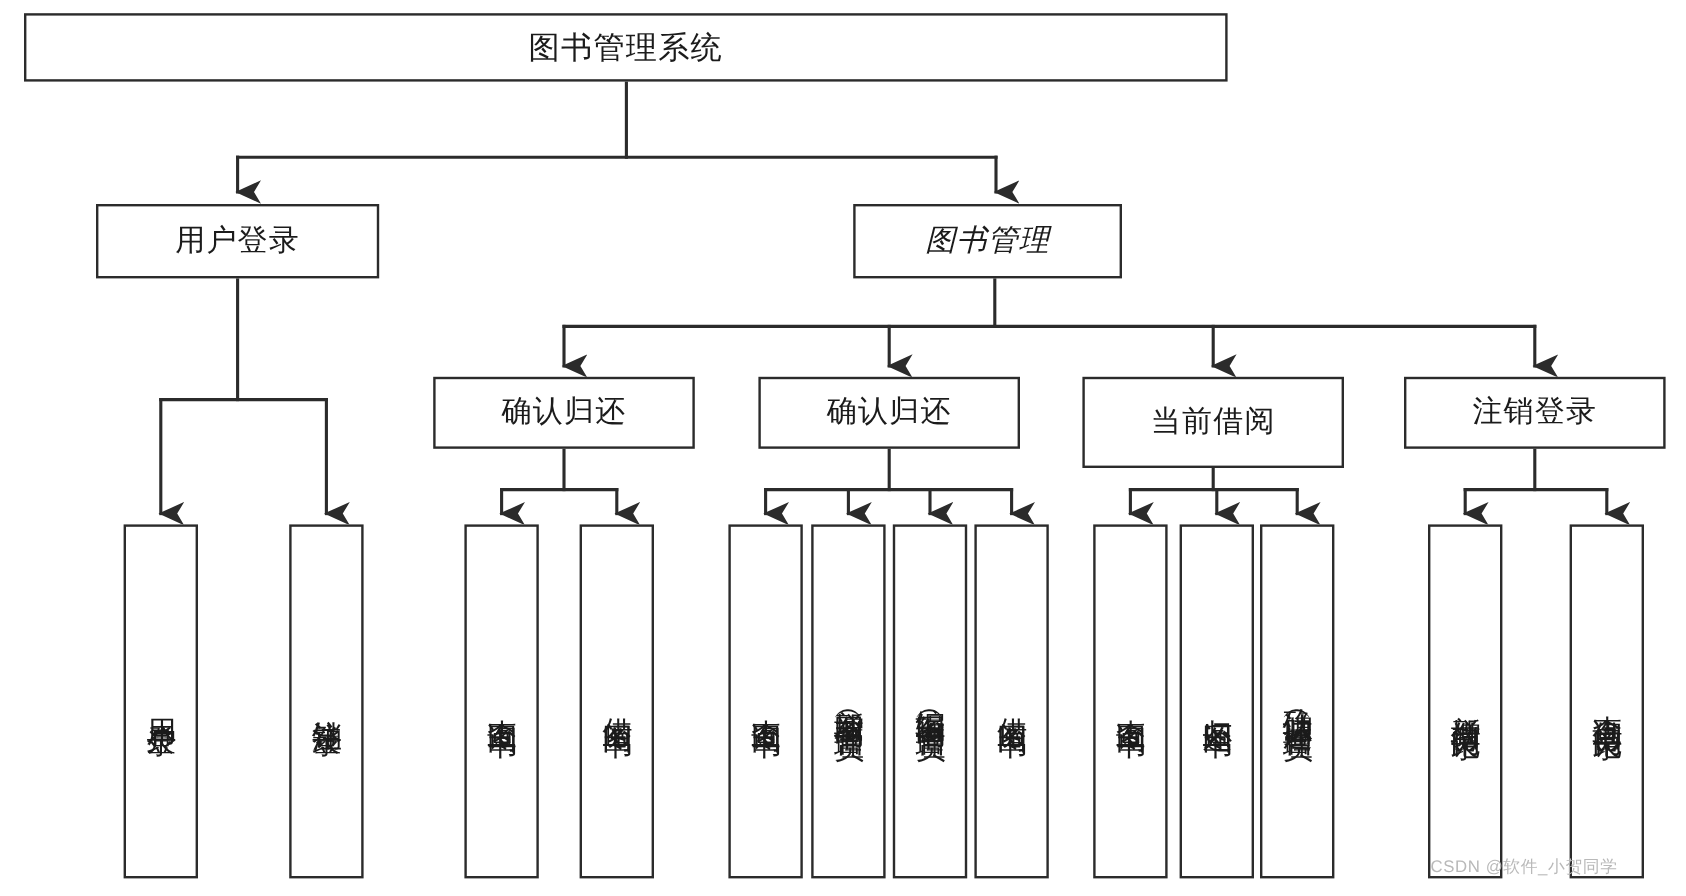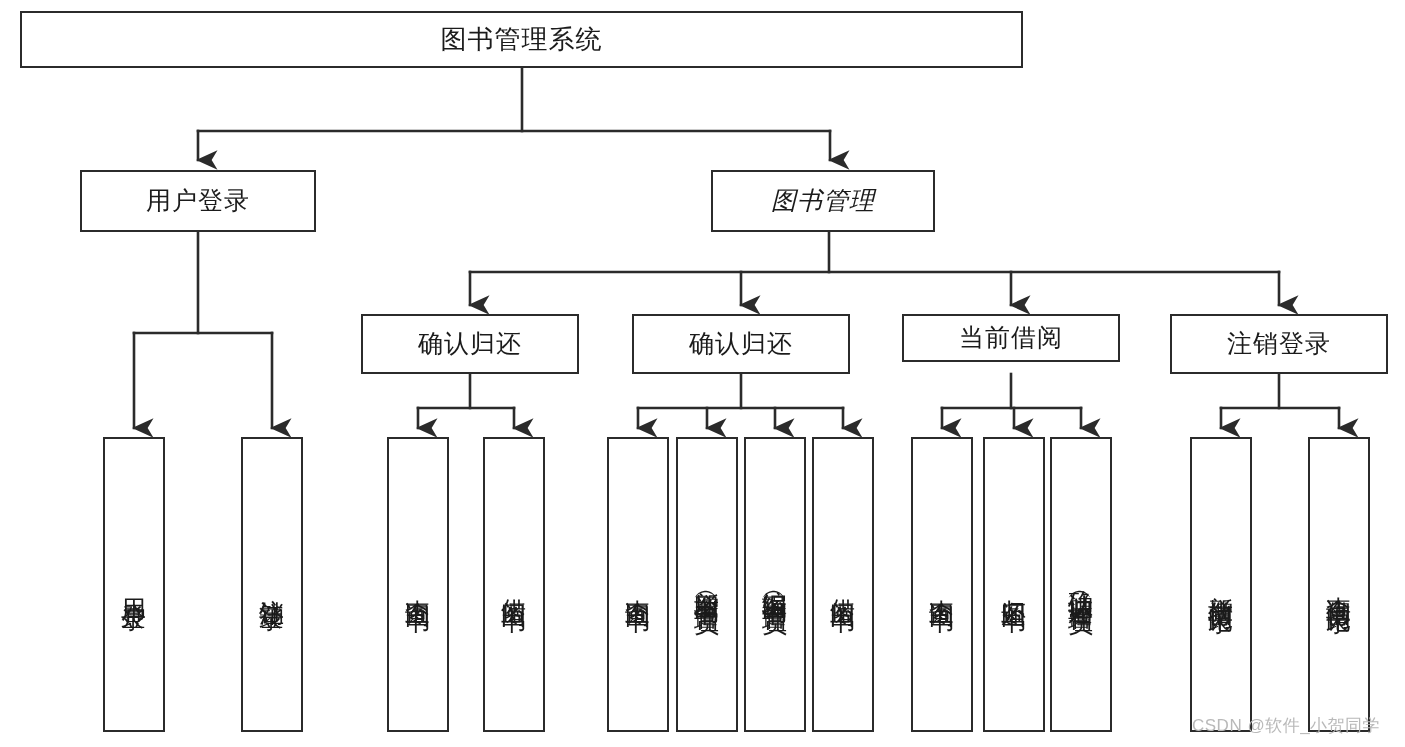--- a/index.html
+++ b/index.html
@@ -49,21 +49,21 @@
     writing-mode: vertical-rl;
     text-orientation: upright;
     white-space: nowrap;
     letter-spacing: 3px;
   }
   .node.root {
     font-size: 26px;
   }
   .watermark {
     position: absolute;
-    font-size: 17px;
+    font-size: 14px;
     color: #b9b9b9;
     letter-spacing: 0.5px;
     white-space: nowrap;
   }
 </style>
 </head>
 <body>
 
 <div id="canvas">
 
@@ -127,21 +127,21 @@
   <div class="node h" style="left:711px; top:170px; width:224px; height:62px;font-style:italic;">
     <span>图书管理</span>
   </div>
 
   <div class="node h" style="left:361px; top:314px; width:218px; height:60px;">
     <span>确认归还</span>
   </div>
   <div class="node h" style="left:632px; top:314px; width:218px; height:60px;">
     <span>确认归还</span>
   </div>
-  <div class="node h" style="left:902px; top:314px; width:218px; height:48px;">
+  <div class="node h" style="left:902px; top:314px; width:218px; height:76px;">
     <span>当前借阅</span>
   </div>
   <div class="node h" style="left:1170px; top:314px; width:218px; height:60px;">
     <span>注销登录</span>
   </div>
 
   <div class="node v" style="left:103px; top:437px; width:62px; height:295px;">
     <span class="vtext">用户登录</span>
   </div>
   <div class="node v" style="left:241px; top:437px; width:62px; height:295px;">

